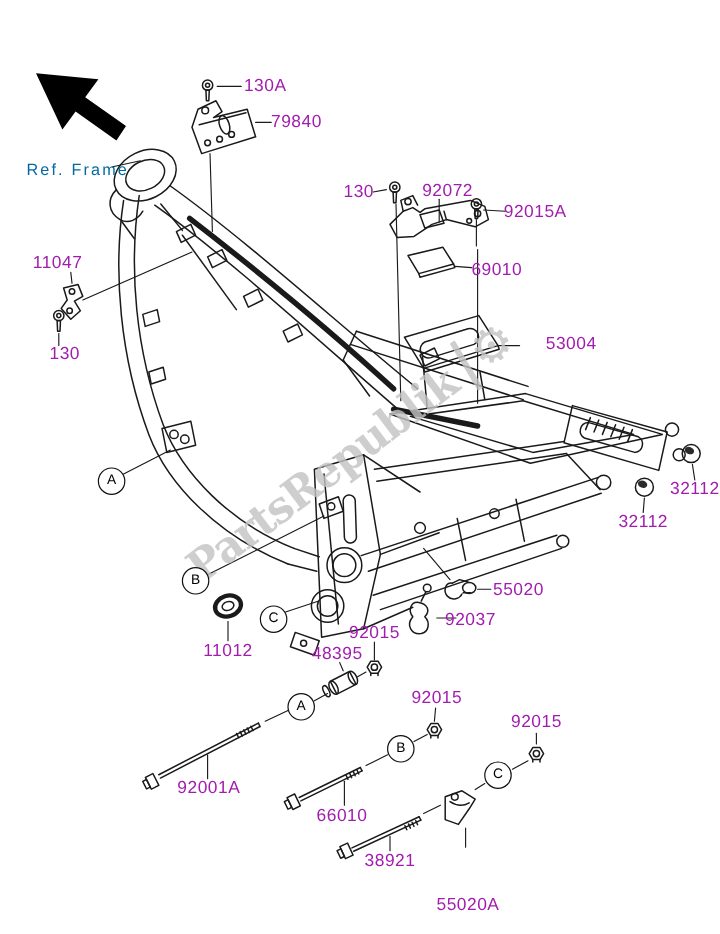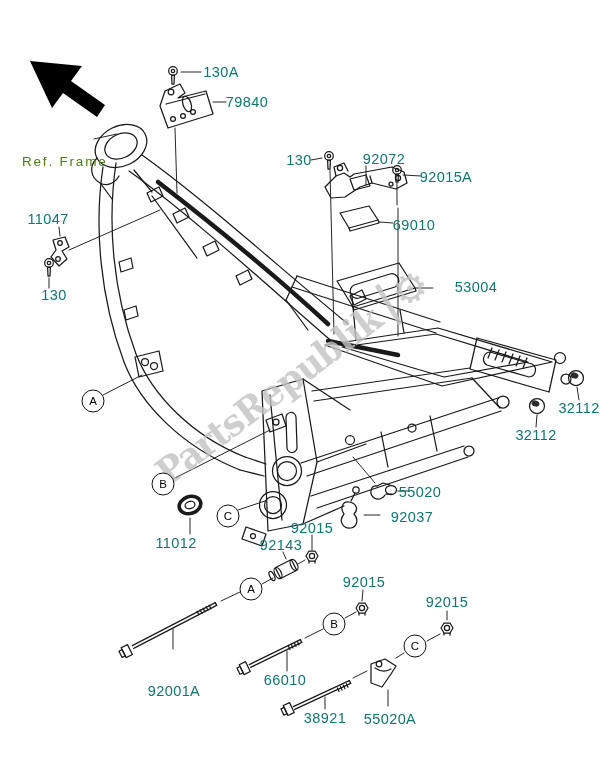--- a/index.html
+++ b/index.html
@@ -1,22 +1,22 @@
 <!DOCTYPE html>
 <html><head>
 <meta charset="utf-8">
 <style>
   html,body{margin:0;padding:0;background:#ffffff;}
   .stage{position:relative;width:600px;height:778px;background:#fff;overflow:hidden;
          font-family:"Liberation Sans",sans-serif;color:#000;}
   .artwork{position:absolute;left:0;top:0;}
   .plabel{position:absolute;transform:translate(-50%,-50%);font-size:14.5px;
-          white-space:nowrap;letter-spacing:.4px;color:#0f766e;}
+          white-space:nowrap;letter-spacing:.4px;color:#a21caf;}
   .ref-label{position:absolute;transform:translate(0,-50%);font-size:13.5px;
-             letter-spacing:1.8px;color:#4d7c0f;white-space:nowrap;margin-top:20px;}
+             letter-spacing:1.8px;color:#0369a1;white-space:nowrap;}
   .callout{position:absolute;width:21px;height:21px;border:1.4px solid #111;border-radius:50%;
            background:#fff;display:flex;align-items:center;justify-content:center;
            font-size:11.5px;line-height:1;transform:translate(-50%,-50%);}
   .watermark{position:absolute;left:104px;top:346px;width:372px;height:66px;
              display:flex;align-items:center;justify-content:center;gap:7px;
              transform:rotate(-37deg);opacity:.8;pointer-events:none;}
   .wm-text{font-family:"DejaVu Serif",serif;font-weight:bold;font-size:37px;
            color:#c3c3c3;letter-spacing:-1px;transform:scaleX(.96);}
   .wm-bar{width:5px;height:46px;background:#c3c3c3;transform:rotate(6deg);border-radius:1px;}
   .wm-gear{font-family:"DejaVu Sans",sans-serif;font-size:40px;color:#c3c3c3;line-height:1;}
@@ -322,39 +322,39 @@
     <span class="wm-text">PartsRepublik</span>
     <span class="wm-bar"></span>
     <span class="wm-gear">⚙</span>
   </div>
 
   <div class="ref-label" style="left:22px;top:141px">Ref. Frame</div>
 
   <div class="plabel" style="left:221px;top:72px">130A</div>
   <div class="plabel" style="left:247px;top:102px">79840</div>
   <div class="plabel" style="left:299px;top:160px">130</div>
-  <div class="plabel" style="left:384px;top:159px">92072</div>
+  <div class="plabel" style="left:373px;top:159px">92072</div>
   <div class="plabel" style="left:446px;top:177px">92015A</div>
   <div class="plabel" style="left:414px;top:225px">69010</div>
   <div class="plabel" style="left:476px;top:287px">53004</div>
   <div class="plabel" style="left:48px;top:219px">11047</div>
   <div class="plabel" style="left:54px;top:295px">130</div>
   <div class="plabel" style="left:579px;top:408px">32112</div>
   <div class="plabel" style="left:536px;top:435px">32112</div>
-  <div class="plabel" style="left:420px;top:492px">55020</div>
-  <div class="plabel" style="left:412px;top:517px">92037</div>
+  <div class="plabel" style="left:432px;top:492px">55020</div>
+  <div class="plabel" style="left:392px;top:517px">92037</div>
   <div class="plabel" style="left:312px;top:528px">92015</div>
-  <div class="plabel" style="left:281px;top:545px">92143</div>
-  <div class="plabel" style="left:176px;top:543px">11012</div>
+  <div class="plabel" style="left:281px;top:545px">48395</div>
+  <div class="plabel" style="left:190px;top:543px">11012</div>
   <div class="plabel" style="left:364px;top:582px">92015</div>
   <div class="plabel" style="left:447px;top:602px">92015</div>
-  <div class="plabel" style="left:174px;top:691px">92001A</div>
+  <div class="plabel" style="left:174px;top:657px">92001A</div>
   <div class="plabel" style="left:285px;top:680px">66010</div>
   <div class="plabel" style="left:325px;top:718px">38921</div>
-  <div class="plabel" style="left:390px;top:719px">55020A</div>
+  <div class="plabel" style="left:390px;top:754px">55020A</div>
 
   <div class="callout" style="left:93px;top:401px">A</div>
   <div class="callout" style="left:163px;top:484px">B</div>
   <div class="callout" style="left:228px;top:516px">C</div>
   <div class="callout" style="left:251px;top:589px">A</div>
   <div class="callout" style="left:334px;top:624px">B</div>
   <div class="callout" style="left:415px;top:646px">C</div>
 
 </div>
 

